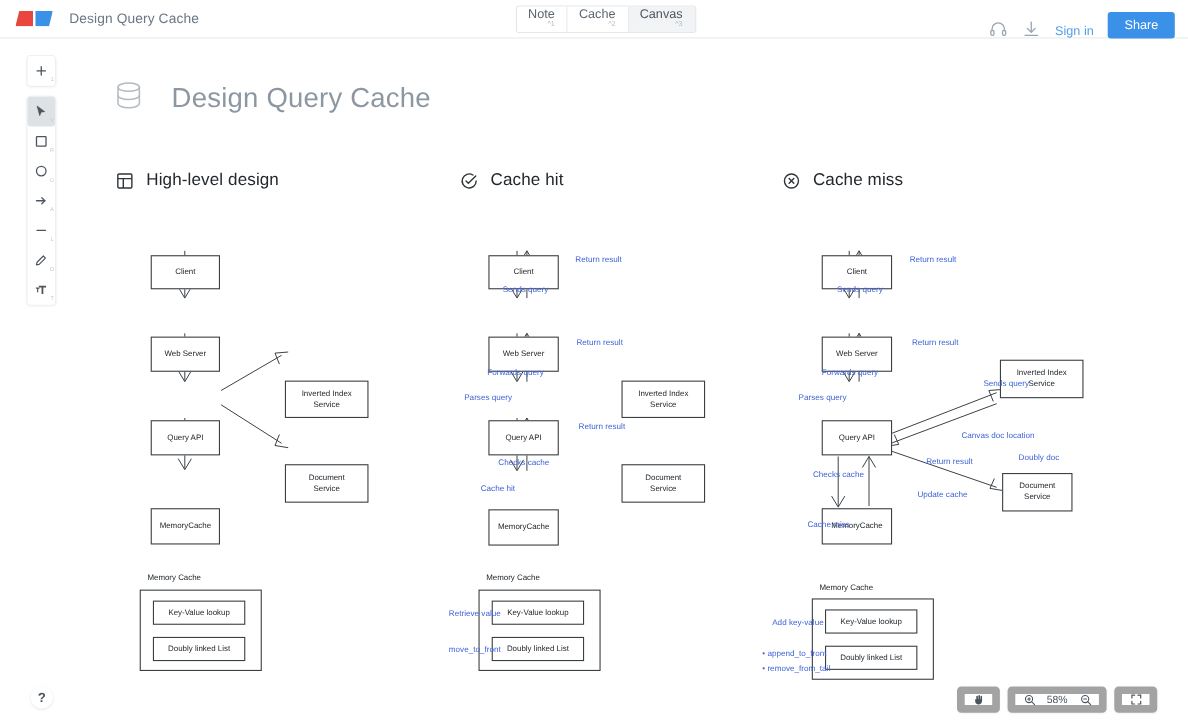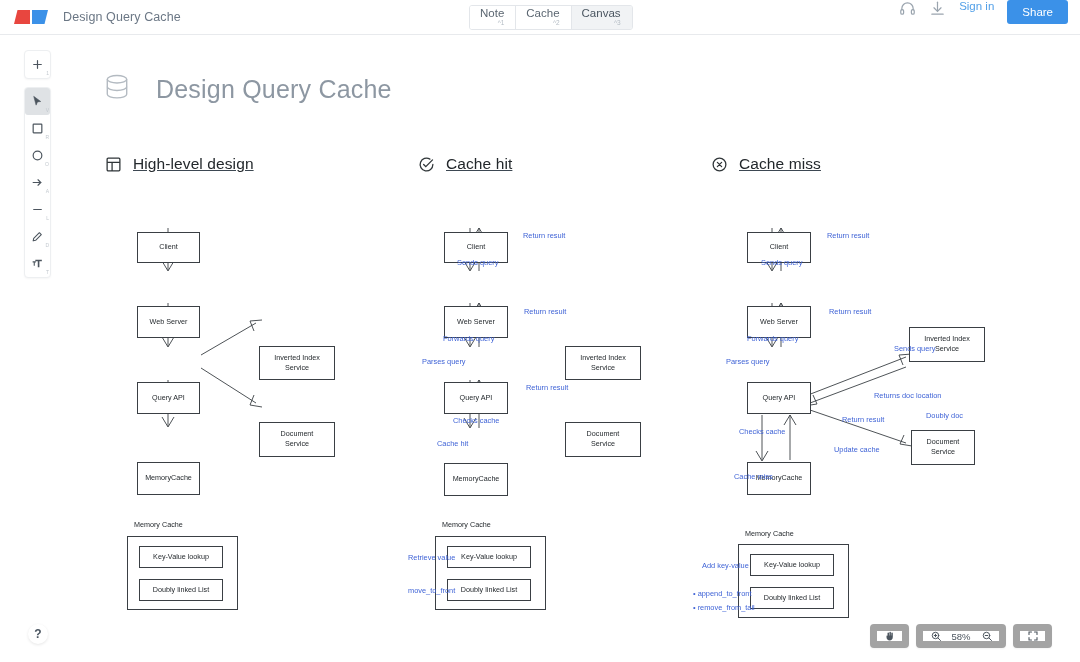--- a/index.html
+++ b/index.html
@@ -38,21 +38,21 @@
     border-right:1px solid #e3e6ea; background:#fff; height:100%;flex-direction:column;
   }
   .tab:last-child{ border-right:none; }
   .tab.active{ background:#f1f3f5; color:#4a5560; }
   .tab .kbd{
     font-size:6.5px; color:#b4bcc4; margin-left:2px; align-self:flex-end;
     padding-bottom:2px;
   }
   #top-right{
     position:absolute; right:12px; top:0; height:35px;
-    display:flex; align-items:flex-start; gap:13px;
+    display:flex; align-items:flex-end; gap:13px;
   }
   .ticon{ width:17px; height:17px; color:#9aa4ae; cursor:pointer; display:block;}
   #signin{ font-size:11.5px; color:#53a0e8; cursor:pointer; }
   #share-btn{
     background:#3b91e8; color:#fff; font-size:11.5px;
     padding:6px 15px; border-radius:3px; cursor:pointer; border:none;
     font-family:"Liberation Sans", sans-serif;
   }
 
   
@@ -76,21 +76,21 @@
 
   
   #canvas{ position:absolute; left:0; top:35px; width:1080px; height:627px; }
 
   #canvas-title-row{ position:absolute; left:103px; top:38px; display:flex; align-items:center; }
   #db-icon{ width:28px; height:32px; color:#b3bac1; }
   #canvas-title{
     margin-left:25px; font-size:25px; color:#8d97a2; letter-spacing:.2px;
   }
 
-  .section-head{ position:absolute; display:flex; align-items:flex-end;text-decoration:underline; }
+  .section-head{ position:absolute; display:flex; align-items:flex-end; }
   .section-head .sicon{ width:17px; height:17px; color:#2f3538; }
   .section-head .stext{ margin-left:11px; font-size:15.5px; color:#23282c; letter-spacing:.1px; }
 
   .node{
     position:absolute; border:1px solid #3a3f44; background:#fff;
     display:flex; align-items:center; justify-content:center; text-align:center;
     font-size:7.2px; color:#23282c; line-height:1.45; padding:2px;
   }
   .lbl{
     position:absolute; font-size:7.4px; color:#3f63d6; white-space:nowrap;margin-left:39px;
@@ -367,21 +367,21 @@
     <div>Document</div>
     <div>Service</div>
   </div>
 
   <div class="lbl" style="left:788px; top:196px;">Return result</div>
   <div class="lbl" style="left:722px; top:223px;">Sends query</div>
   <div class="lbl" style="left:790px; top:272px;">Return result</div>
   <div class="lbl" style="left:708px; top:299px;">Forwards query</div>
   <div class="lbl" style="left:687px; top:322px;">Parses query</div>
   <div class="lbl" style="left:855px; top:309px;">Sends query</div>
-  <div class="lbl" style="left:835px; top:356px;">Returns doc location</div>
+  <div class="lbl" style="left:835px; top:356px;">Canvas doc location</div>
   <div class="lbl" style="left:887px; top:376px;">Doubly doc</div>
   <div class="lbl" style="left:803px; top:380px;">Return result</div>
   <div class="lbl" style="left:700px; top:392px;">Checks cache</div>
   <div class="lbl" style="left:795px; top:410px;">Update cache</div>
   <div class="lbl" style="left:695px; top:437px;">Cache miss</div>
 
   <div class="plain" style="left:134px; top:485px;">Memory Cache</div>
   <div class="node" style="left:127px; top:501px; width:111px; height:74px; background:transparent;"></div>
   <div class="node" style="left:139px; top:511px; width:84px; height:22px;">Key-Value lookup</div>
   <div class="node" style="left:139px; top:544px; width:84px; height:22px;">Doubly linked List</div>

